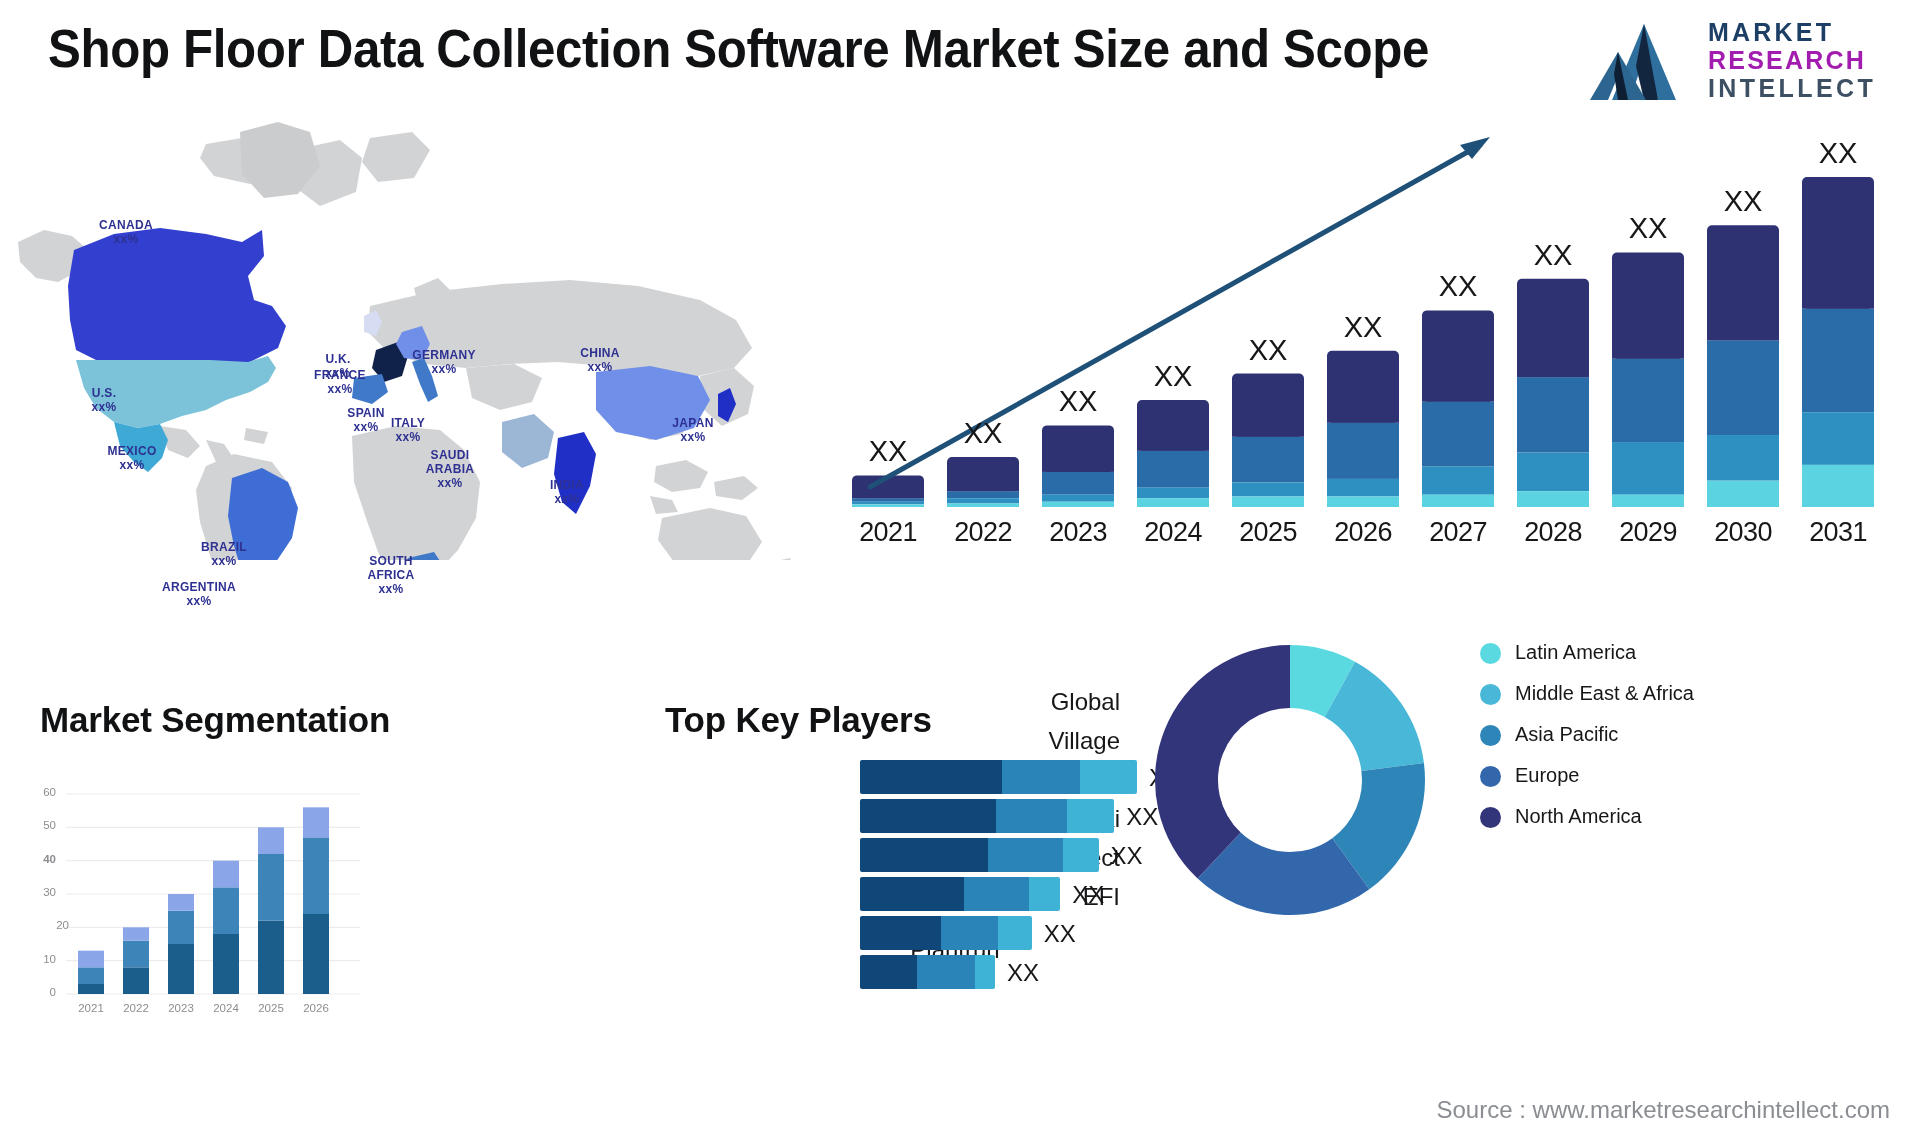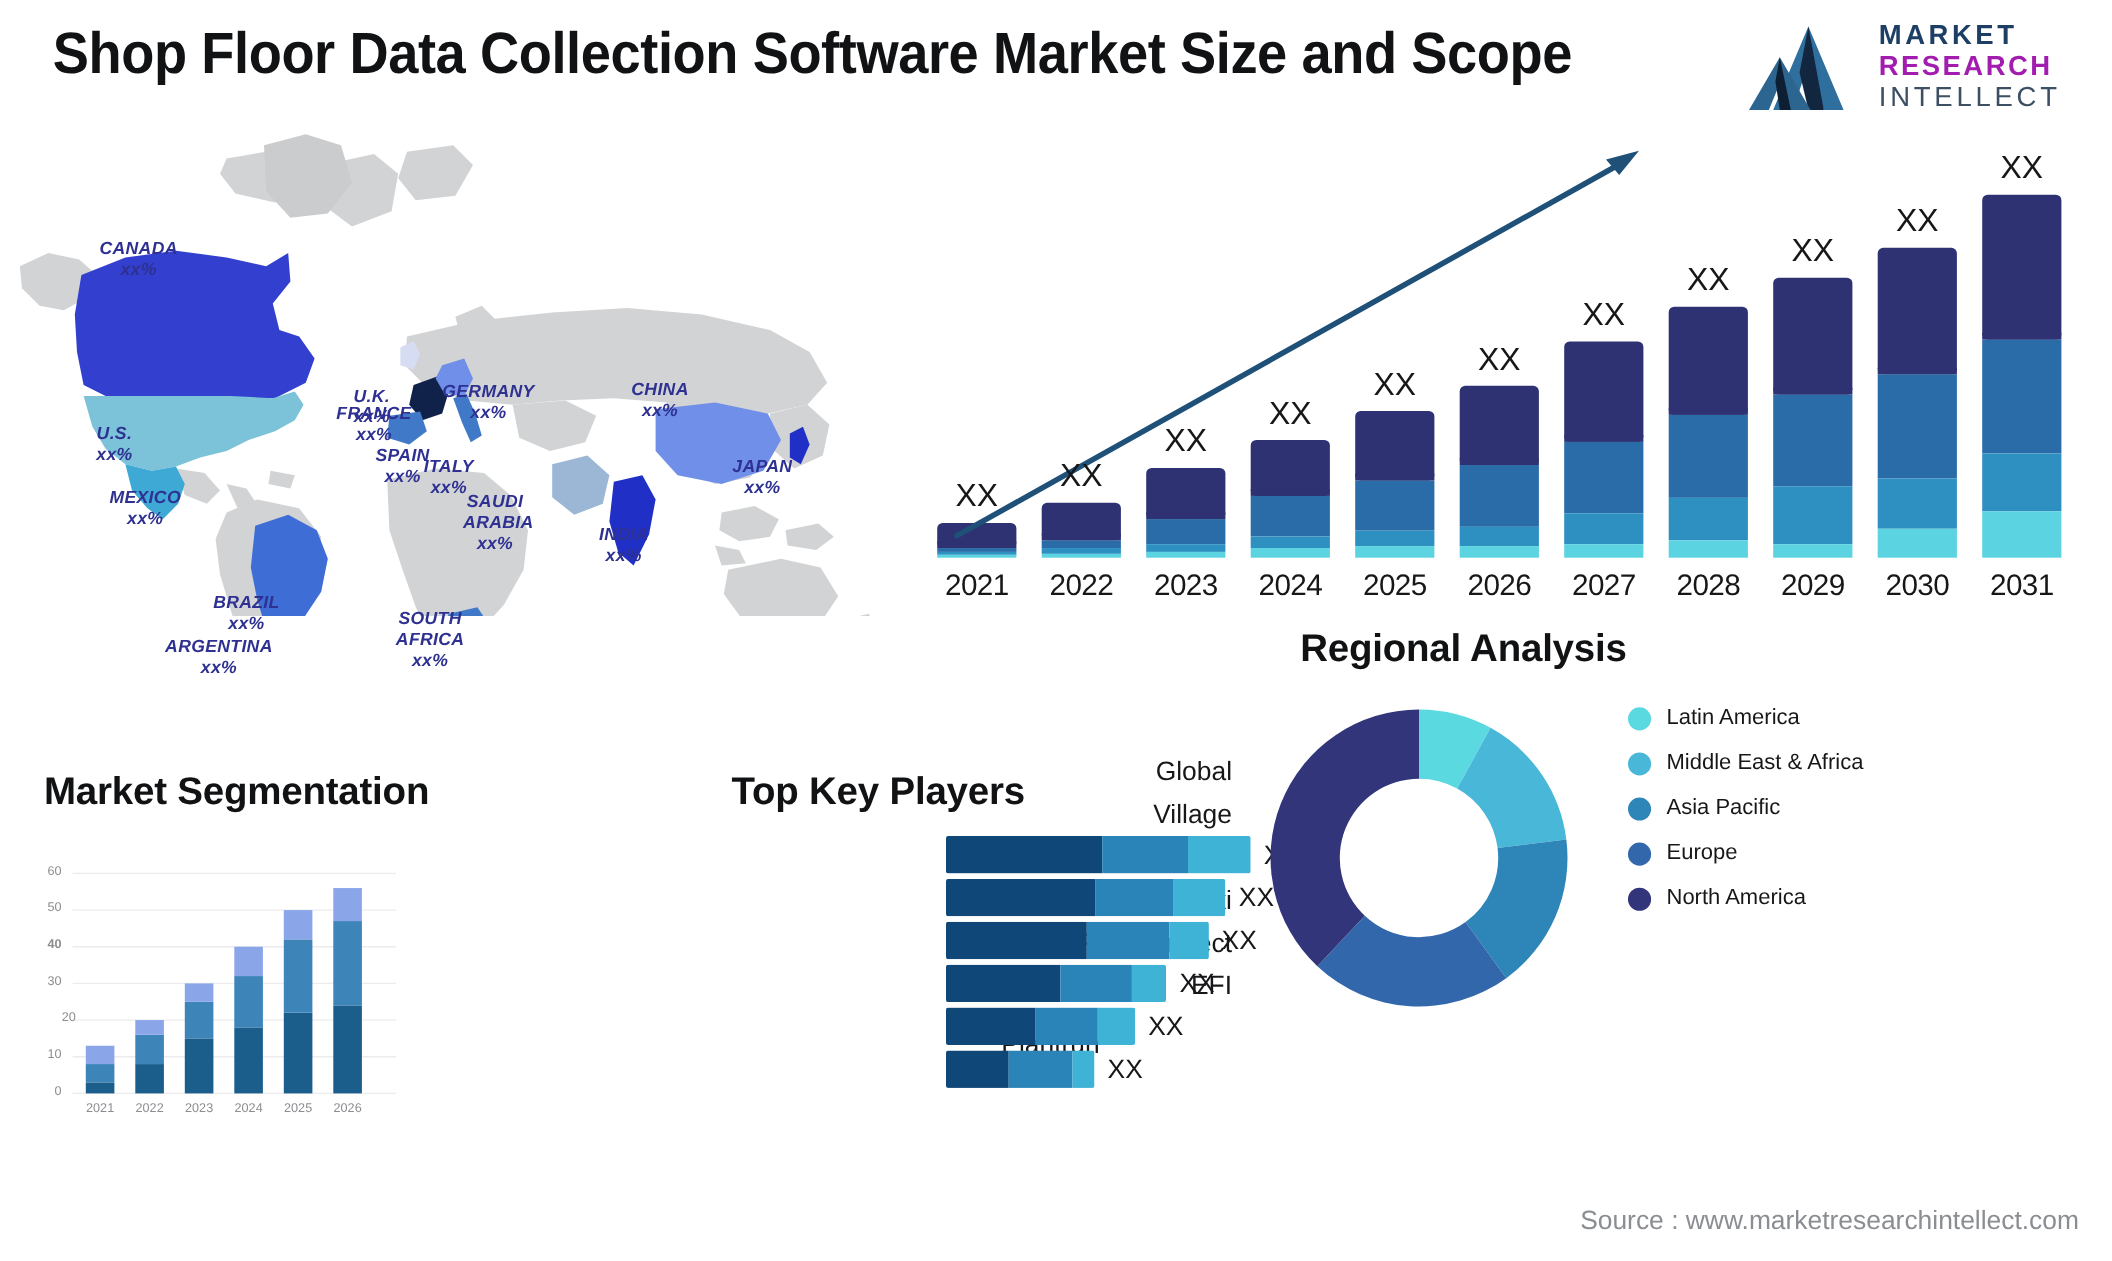--- a/index.html
+++ b/index.html
@@ -18,28 +18,28 @@
     font-size:53px; font-weight:600; color:#111214;
     letter-spacing:-0.4px; white-space:nowrap;
     font-family:"Liberation Sans", sans-serif;
     transform: scaleX(0.93); transform-origin: left top;
   }
   #logo { position:absolute; right:32px; top:14px; width:300px; height:92px; }
   #logo-mark { position:absolute; left:0; top:8px; width:112px; height:78px; }
   #logo-text { position:absolute; left:120px; top:4px; width:180px; }
   .logo-line1 { font-size:25px; font-weight:700; letter-spacing:3.2px; color:#1d3f66; line-height:1.12; }
   .logo-line2 { font-size:25px; font-weight:700; letter-spacing:2.2px; color:#a21caf; line-height:1.12; }
-  .logo-line3 { font-size:25px; font-weight:400; letter-spacing:3.4px; color:#3c4f63; line-height:1.15; }
+  .logo-line3 { font-size:25px; font-weight:700; letter-spacing:3.4px; color:#3c4f63; line-height:1.15; }
 
   
   #map-panel { position:absolute; left:10px; top:110px; width:810px; height:450px; }
   #map-svg { position:absolute; left:0; top:0; width:810px; height:450px; }
   .map-label {
-    position:absolute; color:#2e3191; font-size:16px; font-weight:700;
-    letter-spacing:0.3px; text-align:center; line-height:1.18; white-space:nowrap;font-style:italic;
+    position:absolute; color:#2e3191; font-size:12px; font-weight:700;
+    letter-spacing:0.3px; text-align:center; line-height:1.18; white-space:nowrap;
   }
 
   
   #growth-panel { position:absolute; left:820px; top:115px; width:1095px; height:440px; }
   #growth-svg { position:absolute; left:0; top:0; width:1095px; height:440px; }
   .grow-xx {
     position:absolute; font-size:29px; font-weight:400; color:#17171a;
     text-align:center; transform:translateX(-50%); font-family:"Liberation Sans", sans-serif;
   }
   .grow-year {
@@ -424,21 +424,20 @@
         <div class="pbar" style="left: 0px; top: 255px; width: 134.9px;">
           <div class="pseg" style="width: 56.8px; background: rgb(15, 72, 120);"></div>
           <div class="pseg" style="width: 58.22px; background: rgb(42, 132, 184);"></div>
           <div class="pseg" style="width: 19.88px; background: rgb(63, 179, 214);"></div>
         </div>
         <div class="pxx" style="left: 146.9px; top: 259px;">XX</div>
       </div>
   </div>
 
   <div id="region-panel">
-    <div class="sec-title" style="left:22px; top:10px;">Regional Analysis</div>
     <svg id="donut-svg" viewBox="0 0 290 290">
         <path d="M 145 10 A 135 135 0 0 1 210.03674600373157 26.698598194078414 L 179.68626453532352 81.90591903684182 A 72 72 0 0 0 145 73 Z" fill="#5bd9e0"></path>
         <path d="M 210.03674600373157 26.698598194078414 A 135 135 0 0 1 278.9354846774545 128.08001346881892 L 216.4322584946424 135.9760071833701 A 72 72 0 0 0 179.68626453532352 81.90591903684182 Z" fill="#49b7d8"></path>
         <path d="M 278.9354846774545 128.08001346881892 A 135 135 0 0 1 224.35100905948389 254.2172942406179 L 187.32053816505805 203.2492235949962 A 72 72 0 0 0 216.4322584946424 135.9760071833701 Z" fill="#2e85b8"></path>
         <path d="M 224.35100905948389 254.2172942406179 A 135 135 0 0 1 52.586140699627066 243.41076470189057 L 95.71260837313443 197.48574117434165 A 72 72 0 0 0 187.32053816505805 203.2492235949962 Z" fill="#3267ab"></path>
         <path d="M 52.586140699627066 243.41076470189057 A 135 135 0 0 1 144.99999999999997 10 L 145 73 A 72 72 0 0 0 95.71260837313443 197.48574117434165 Z" fill="#33357a"></path>
       </svg>
     <div id="region-legend">
         <div class="reg-leg-row">
           <span class="reg-leg-dot" style="background: rgb(91, 217, 224);"></span>

